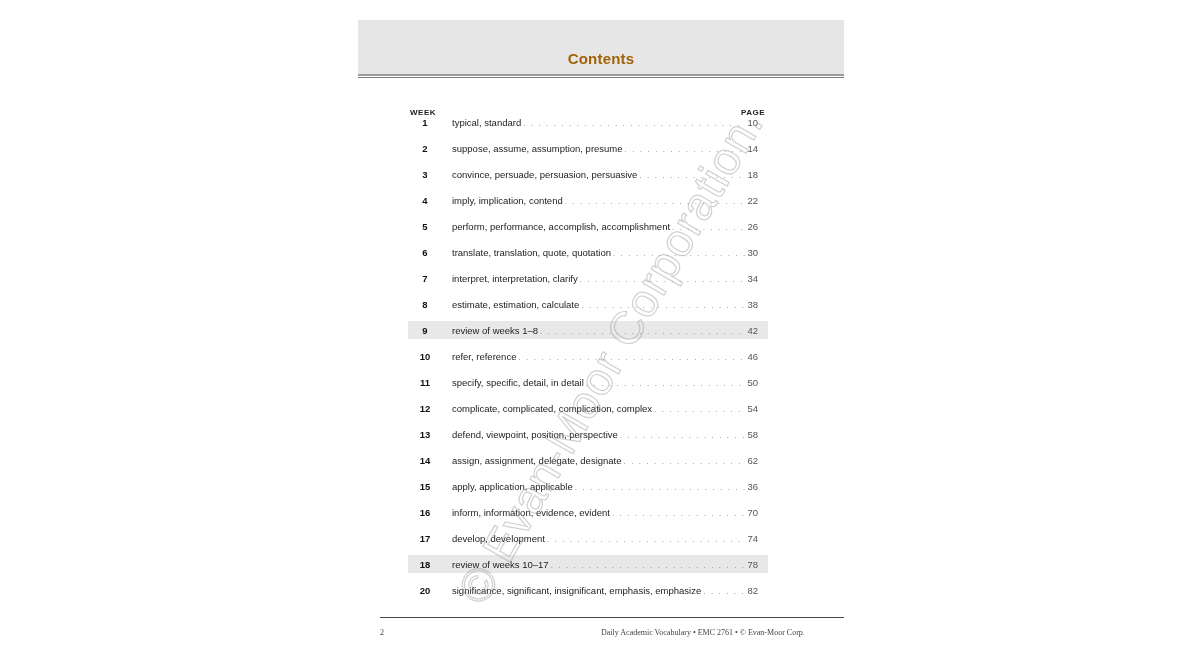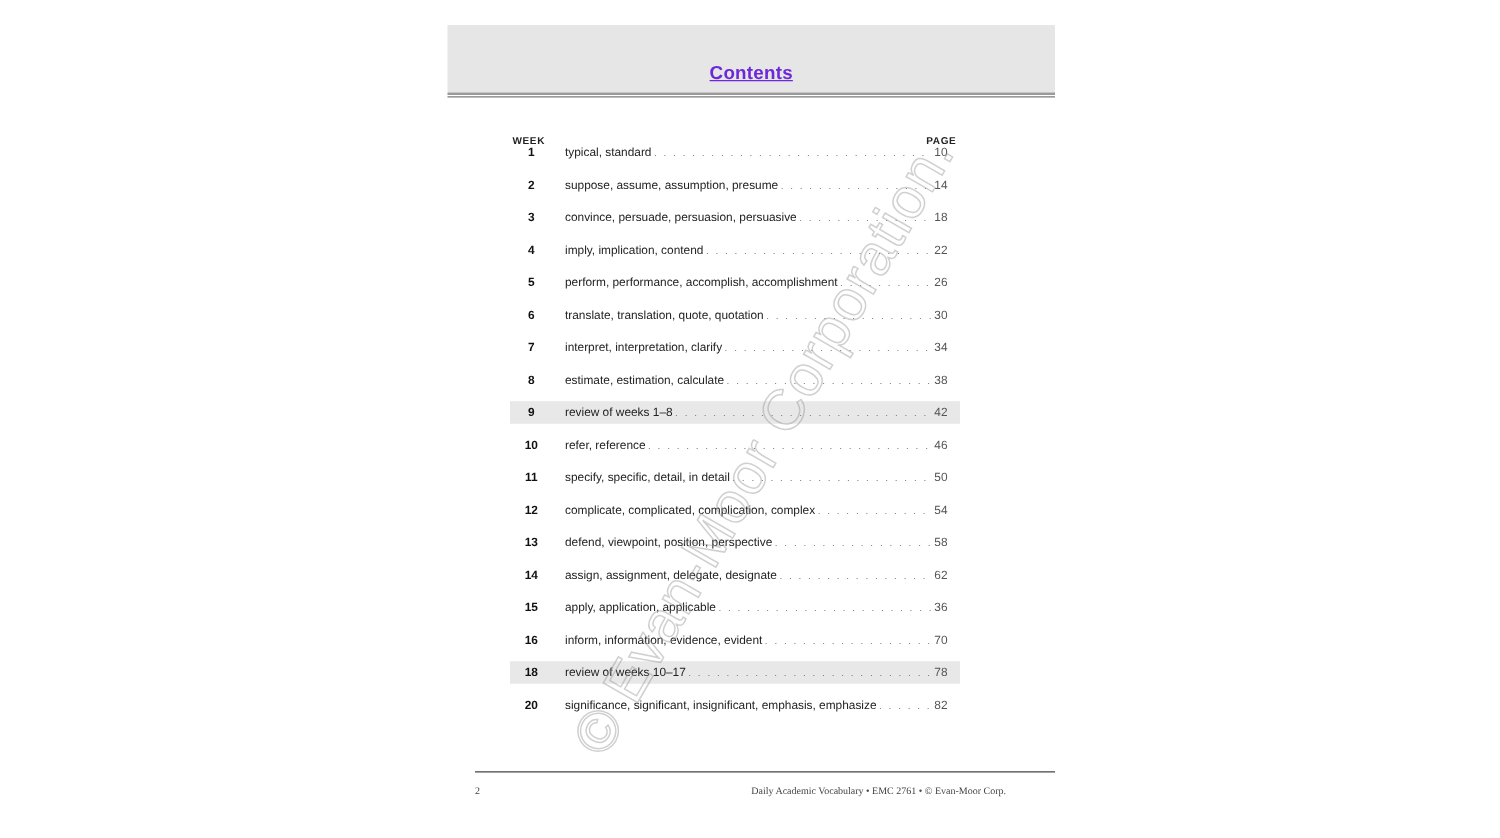--- a/index.html
+++ b/index.html
@@ -8,23 +8,22 @@
     font-family:"Liberation Sans", sans-serif; color:#1a1a1a;
   }
   .page {
     position:absolute; left:358px; top:20px; width:486px; height:630px; background:#fff;
   }
   .header-band {
     position:absolute; left:0; top:0; width:486px; height:54px; background:#e6e6e6;
   }
   .page-title {
     position:absolute; left:0; width:486px; top:30px; text-align:center;
-    font-family:"Liberation Sans", sans-serif; font-weight:bold; font-size:15px; color:#6d28d9;
+    font-family:"Liberation Sans", sans-serif; font-weight:bold; font-size:15px; color:#a16207;
     letter-spacing:0.2px;
-    text-decoration:underline;
   }
   .rule-a { position:absolute; left:0; width:486px; top:54px; height:2px; background:#9a9a9a; }
   .rule-b { position:absolute; left:0; width:486px; top:57px; height:1px; background:#7a7a7a; }
   .col-head {
     position:absolute; top:88px; font-size:8px; font-weight:bold; letter-spacing:0.5px; color:#222;
   }
   .col-week { left:52px; }
   .col-page { left:383px; }
   .toc { position:absolute; left:50px; top:89px; width:360px; }
   .row {
@@ -213,20 +212,29 @@
   </div>
       <div class="row">
 
     <div class="wk">16</div>
     <div class="entry">
       <span class="term">inform, information, evidence, evident</span>
       <span class="leader"></span>
       <span class="pg">70</span>
     </div>
   </div>
+      <div class="row">
+
+    <div class="wk">17</div>
+    <div class="entry">
+      <span class="term">develop, development</span>
+      <span class="leader"></span>
+      <span class="pg">74</span>
+    </div>
+  </div>
       <div class="row review">
     <div class="band"></div>
     <div class="wk">18</div>
     <div class="entry">
       <span class="term">review of weeks 10–17</span>
       <span class="leader"></span>
       <span class="pg">78</span>
     </div>
   </div>
       <div class="row">

